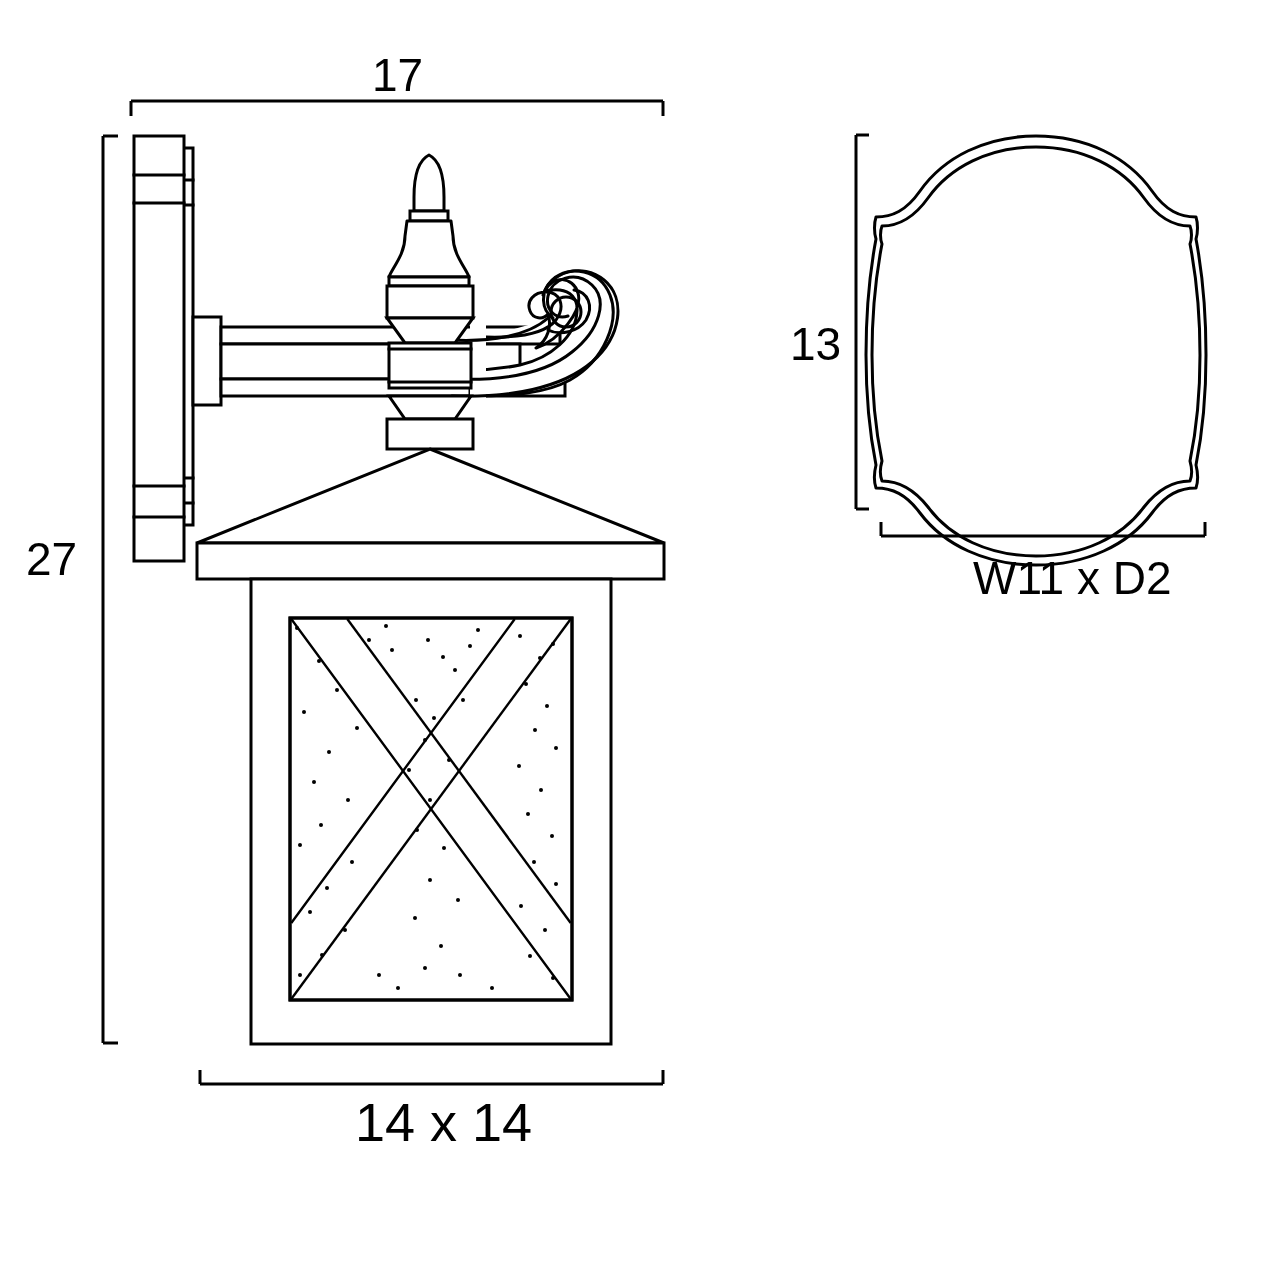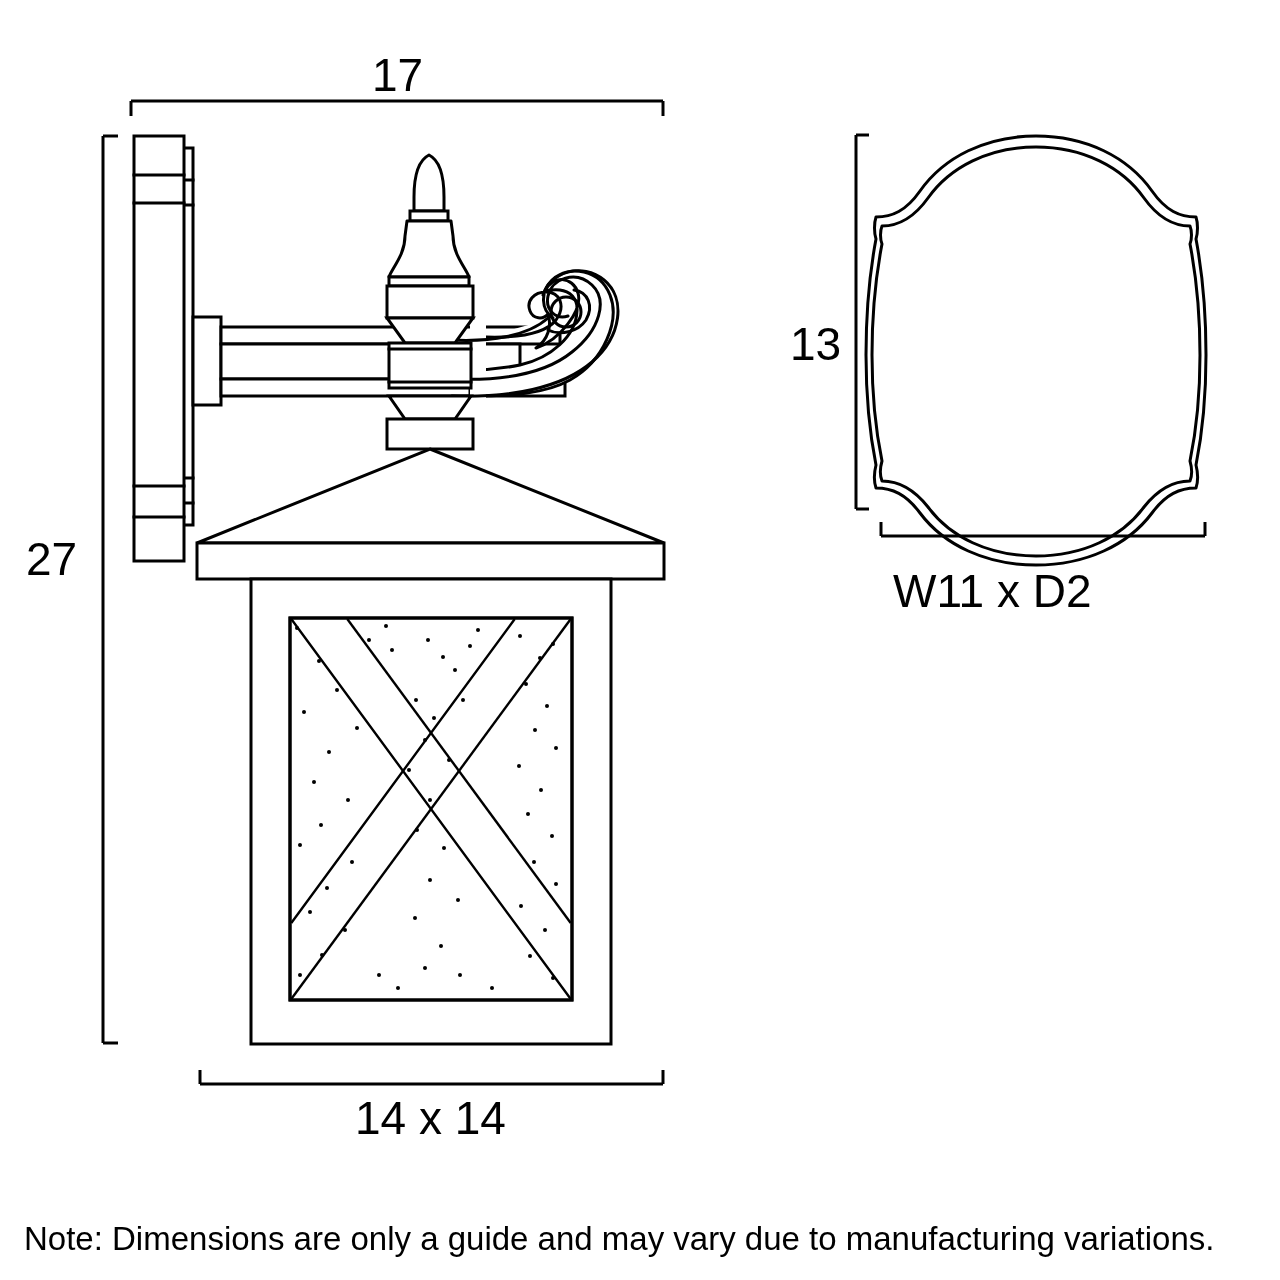--- a/index.html
+++ b/index.html
@@ -85,33 +85,32 @@
     font-size: 46px;
   }
   #label-width-17 {
     left: 372px;
     top: 52px;
     font-size: 46px;
   }
   #label-bottom-14x14 {
     left: 355px;
     top: 1095px;
-    font-size: 46px;
+    font-size: 54px;
   }
   #label-plate-13 {
     left: 790px;
     top: 297px;
     font-size: 46px;
     margin-top: 24px;
   }
   #label-plate-w11d2 {
-    left: 893px;
+    left: 973px;
     top: 555px;
     font-size: 46px;
-    margin-top: 13px;
   }
   #note-text {
     position: absolute;
     left: 24px;
     top: 1222px;
     font-size: 33px;
     font-family: "Liberation Sans", sans-serif;
     color: #000000;
     white-space: nowrap;
     line-height: 1;
@@ -378,15 +377,14 @@
   <div class="dimtext" id="label-width-17">17</div>
 
   <div class="dimtext" id="label-height-27">27</div>
 
   <div class="dimtext" id="label-bottom-14x14">14 x 14</div>
 
   <div class="dimtext" id="label-plate-13">13</div>
 
   <div class="dimtext" id="label-plate-w11d2">W11 x D2</div>
 
-  <div id="note-text">Note: Dimensions are only a guide and may vary due to manufacturing variations.</div>
 
 </div>
 
 </body></html>

